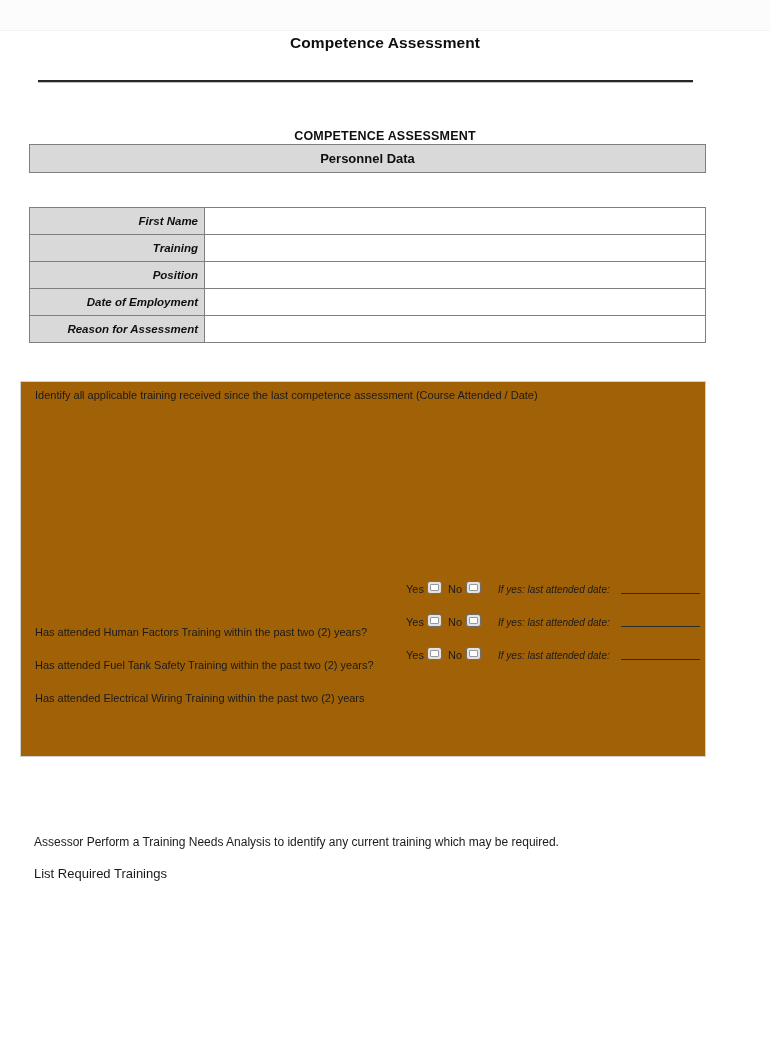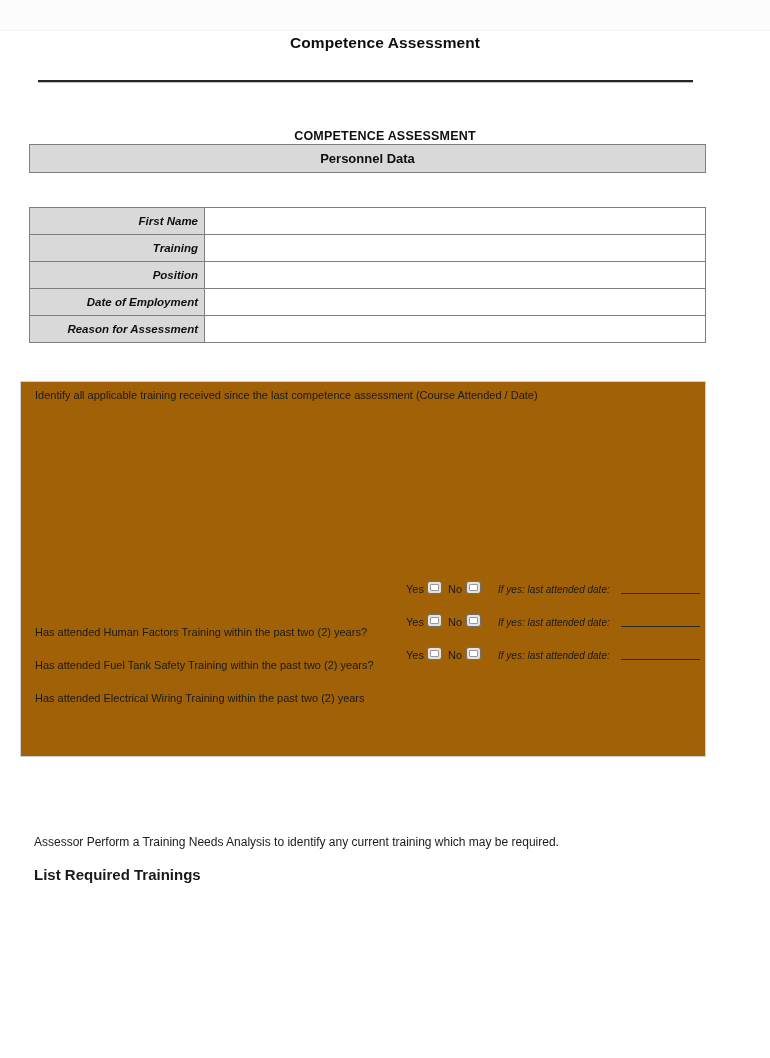--- a/index.html
+++ b/index.html
@@ -212,23 +212,22 @@
     left: 34px;
     top: 835px;
     font-size: 12px;
     color: #1a1a1a;
   }
 
   .list-required {
     position: absolute;
     left: 34px;
     top: 866px;
-    font-size: 15px;
-    color: #1a1a1a;
-    font-weight: bold;
+    font-size: 13px;
+    color: #1a1a1a;
   }
 </style>
 </head>
 <body>
 
 <div class="page">
 
   <div class="top-band"></div>
 
   <div class="doc-title">Competence Assessment</div>

